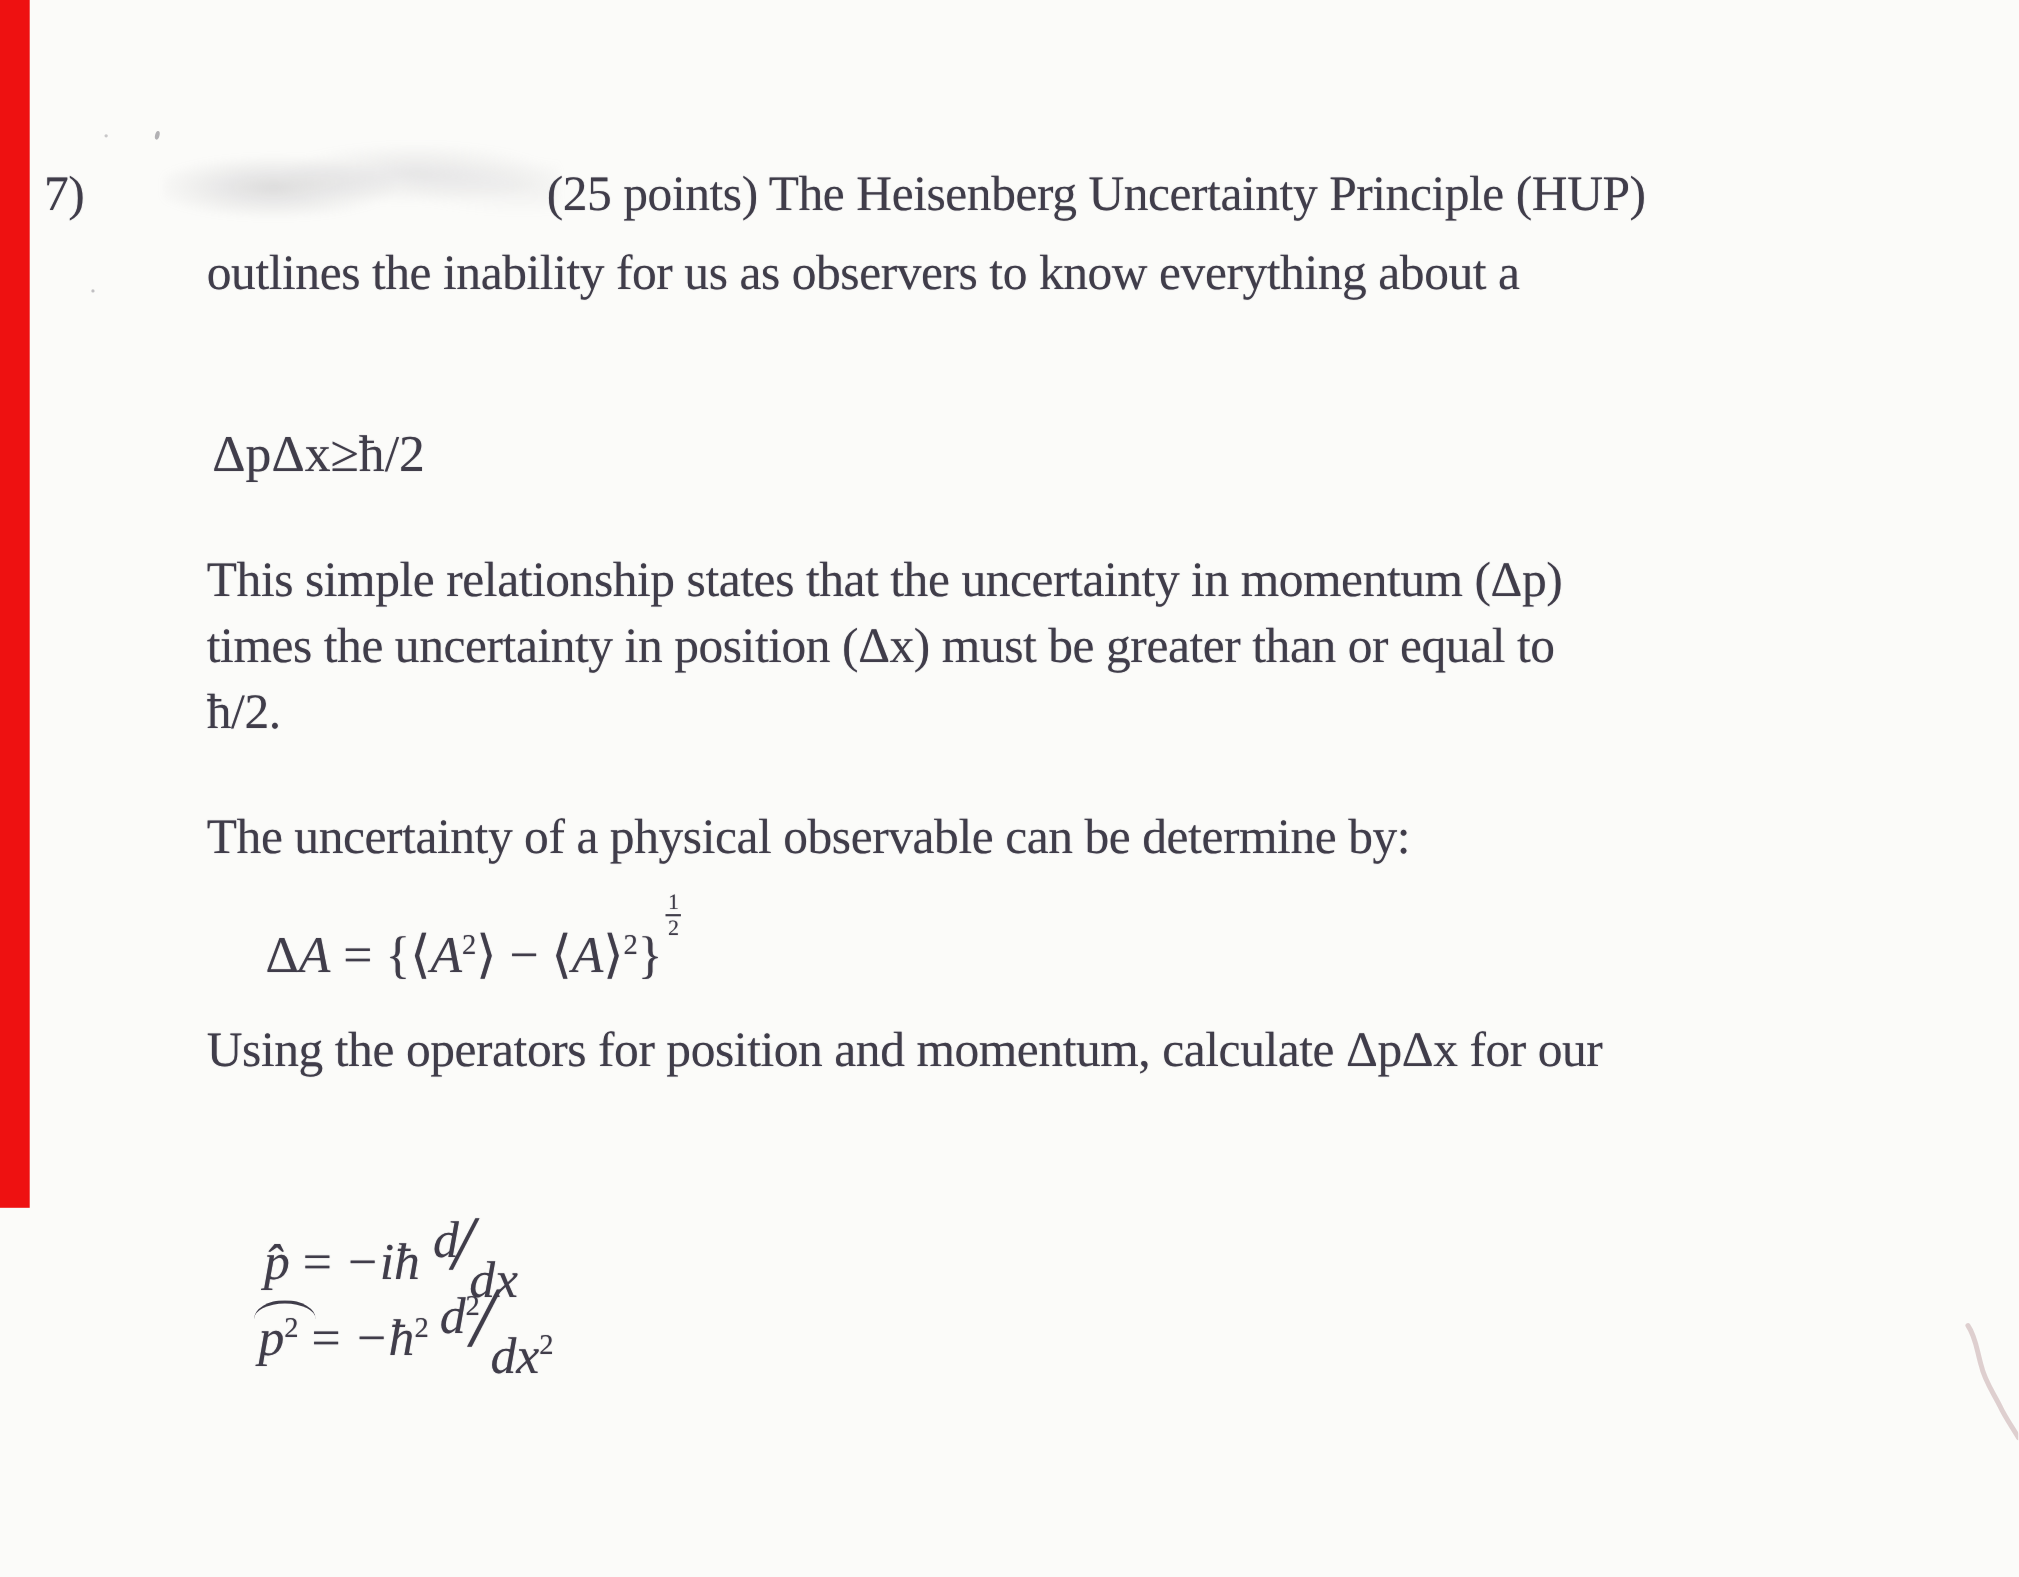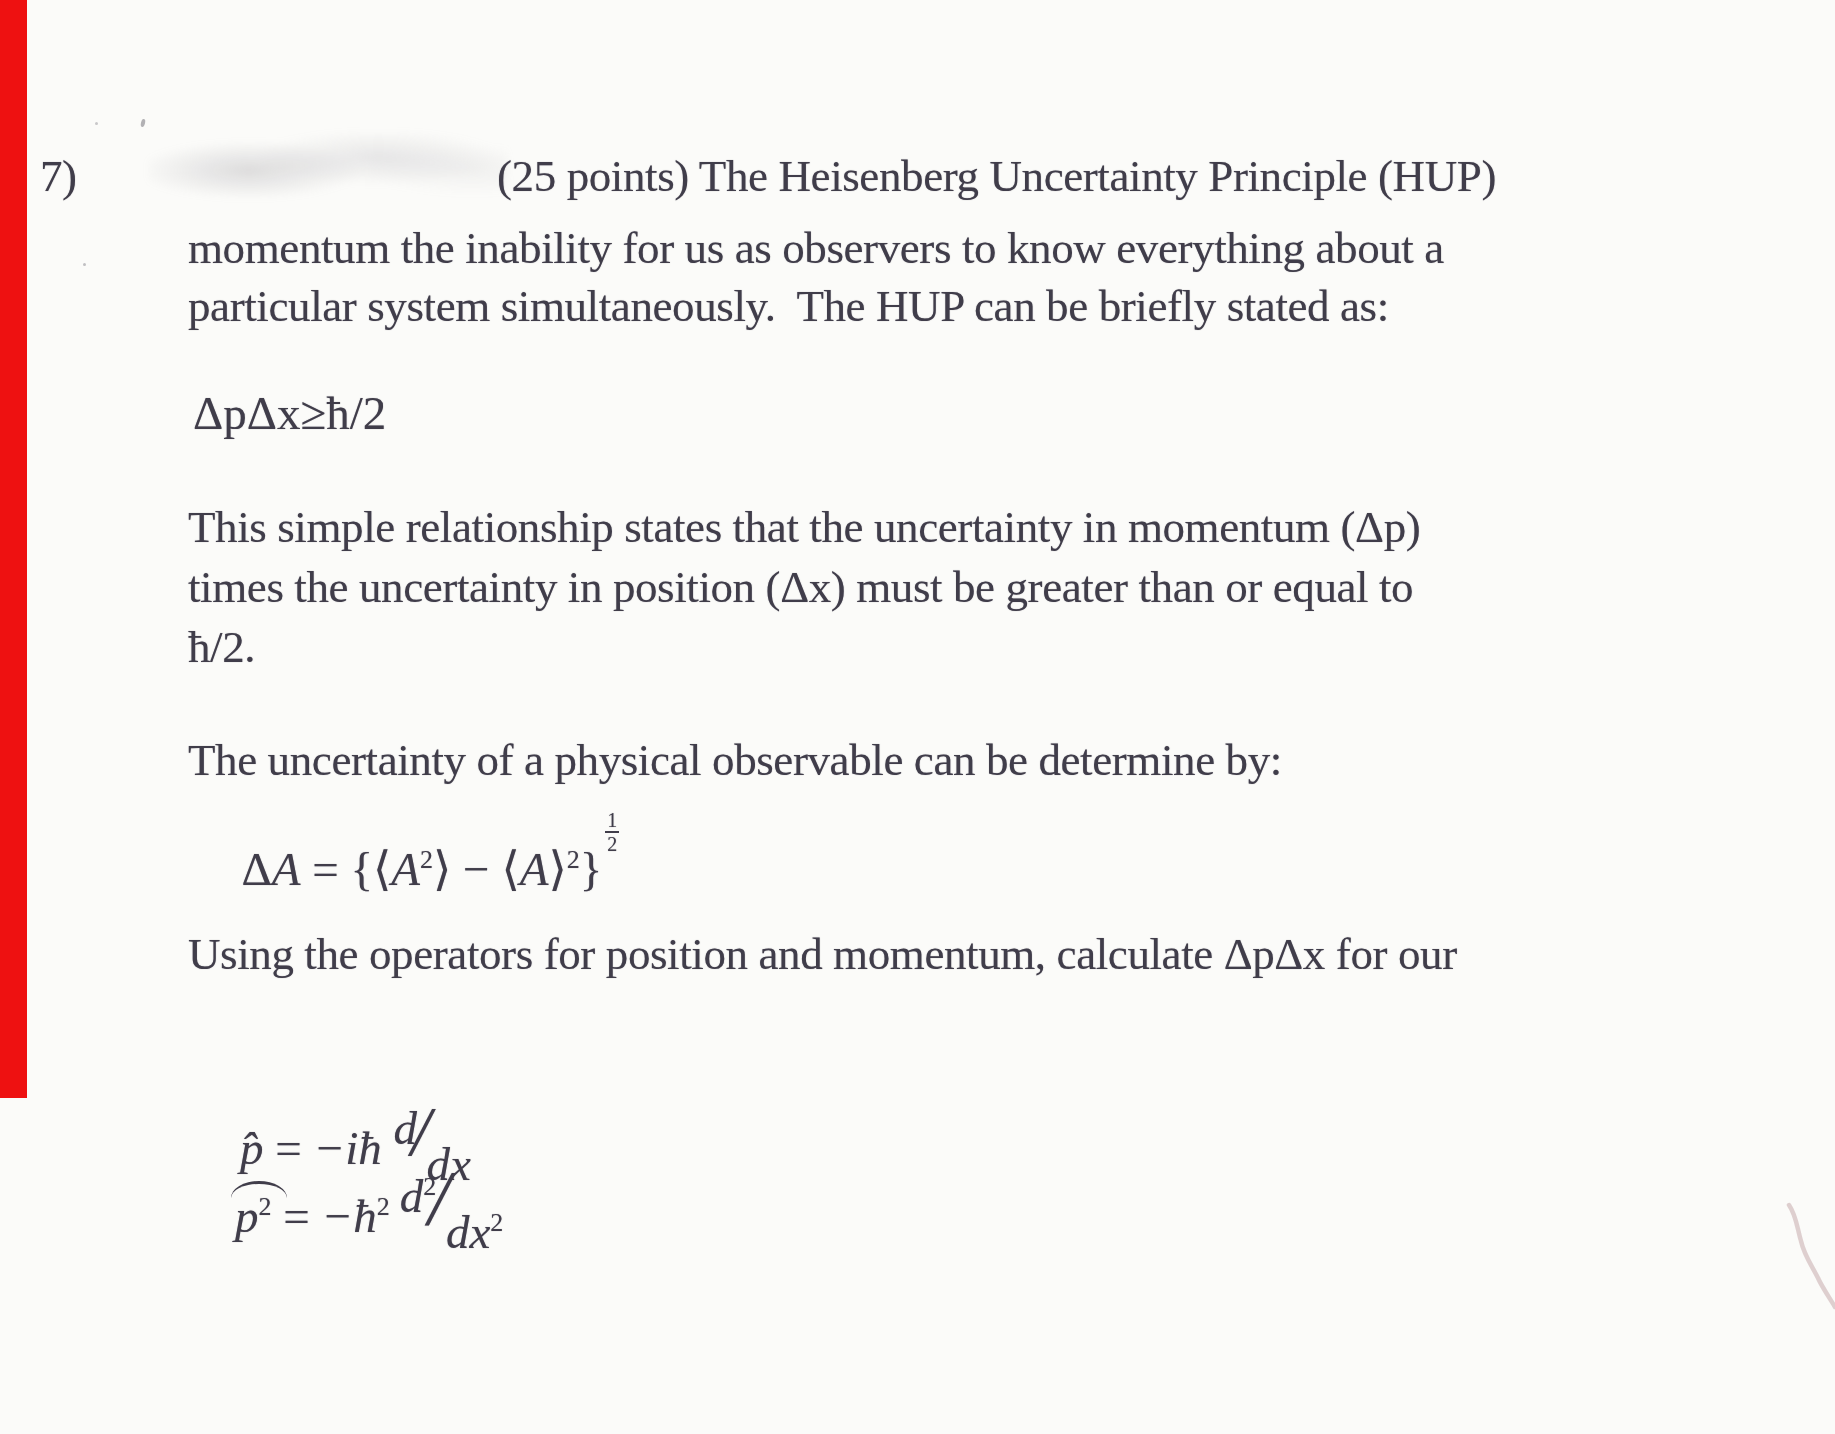--- a/index.html
+++ b/index.html
@@ -60,22 +60,21 @@
   <div class="speck" style="left:95px;top:122px;width:3px;height:3px;opacity:.35;"></div>
   <div class="speck" style="left:83px;top:263px;width:3px;height:3px;opacity:.4;"></div>
   <div class="speck" style="left:1062px;top:767px;width:4px;height:4px;opacity:.55;"></div>
 
   <div class="smudge"></div>
 
   <span class="tline" style="left:40px;top:151px;">7)</span>
 
   <span class="tline" style="left:497px;top:151px;text-align:right;">(25 points) The Heisenberg Uncertainty Principle (HUP)</span>
 
-  <span class="tline" style="left:188px;top:223px;">momentum the inability for us as observers to know everything about a</span>
-  <span class="tline" style="left:188px;top:281px;">particular system simultaneously.  The HUP can be briefly stated as:</span>
+  <span class="tline" style="left:188px;top:223px;">outlines the inability for us as observers to know everything about a</span>
 
   <span class="eq" style="left:193px;top:388px;">ΔpΔx≥ħ/2</span>
 
   <span class="tline" style="left:188px;top:502px;">This simple relationship states that the uncertainty in momentum (Δp)</span>
   <span class="tline" style="left:188px;top:562px;">times the uncertainty in position (Δx) must be greater than or equal to</span>
   <span class="tline" style="left:188px;top:622px;">ħ/2.</span>
 
   <span class="tline" style="left:188px;top:735px;">The uncertainty of a physical observable can be determine by:</span>
 
   <span class="eq" style="left:197px;top:793px;">

